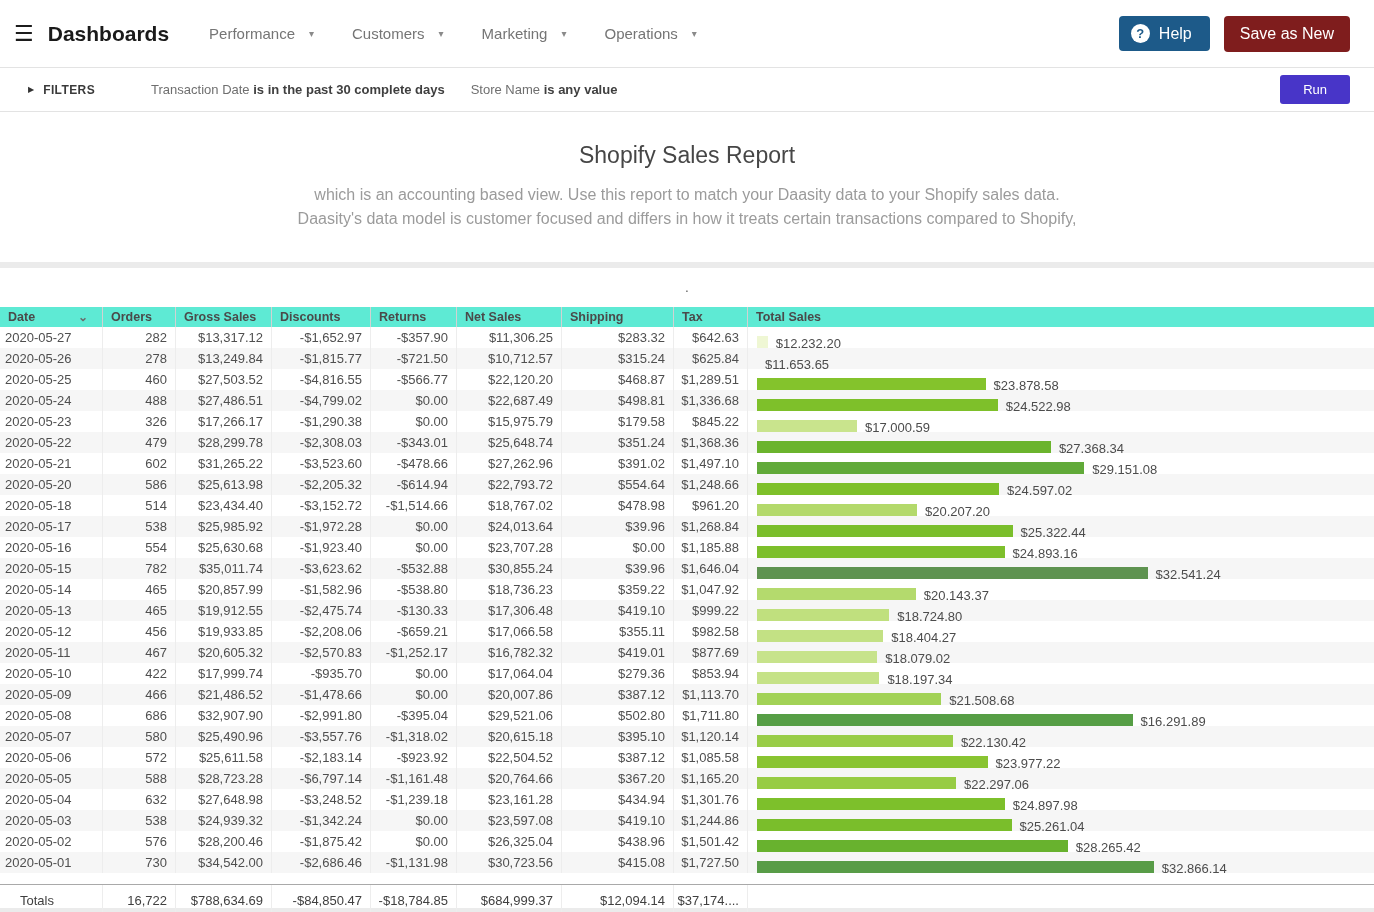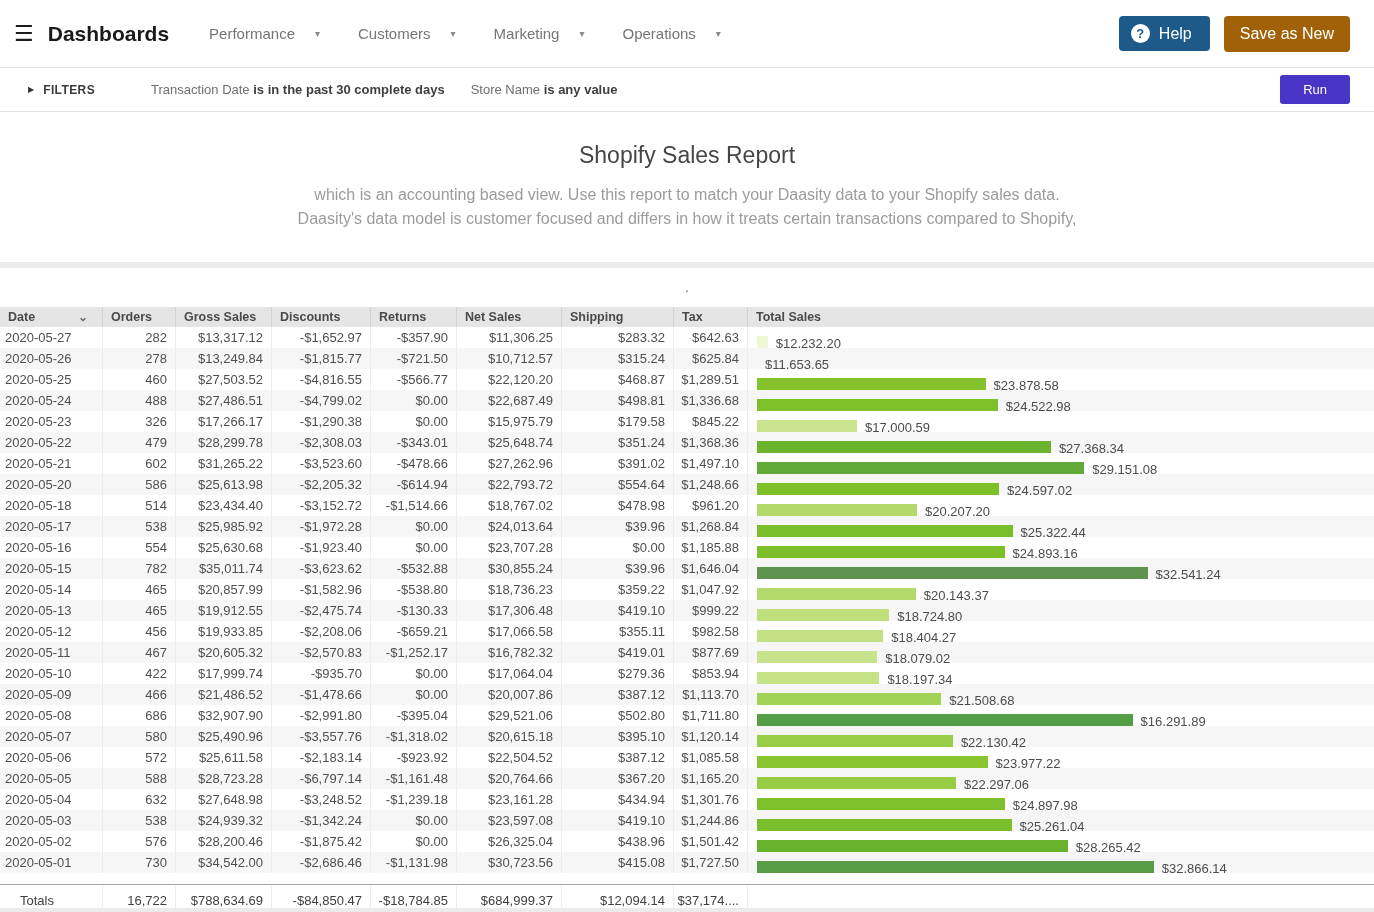--- a/index.html
+++ b/index.html
@@ -5,29 +5,29 @@
   * { margin:0; padding:0; box-sizing:border-box; }
   html,body { width:1374px; height:912px; overflow:hidden; background:#ebebeb;
               font-family:"Liberation Sans", sans-serif; }
 
   
   .topbar { height:68px; background:#ffffff; border-bottom:1px solid #e3e3e3;
             display:flex; align-items:center; padding:0 24px 0 14px; }
   .hamburger { font-size:22px; color:#1c1c1c; cursor:pointer; margin-right:14px; line-height:1; }
   .brand { font-size:21px; font-weight:700; color:#1a1a1a; margin-right:40px; }
   .navitems { display:flex; align-items:center; gap:38px; flex:1; }
-  .navitem { font-size:15px; color:#757575; display:flex; align-items:center; gap:20px; cursor:pointer; }
+  .navitem { font-size:15px; color:#757575; display:flex; align-items:center; gap:14px; cursor:pointer; }
   .navitem .caret { font-size:10px; color:#8a8a8a; }
   .topbar-actions { display:flex; align-items:center; gap:14px; }
   .btn-help { background:#1d5a89; color:#ffffff; border:none; border-radius:4px;
               font-size:16px; padding:8px 18px 8px 12px; display:flex; align-items:center; gap:9px; cursor:pointer;
               font-family:"Liberation Sans", sans-serif; }
   .help-q { width:19px; height:19px; background:#ffffff; color:#1d5a89; border-radius:50%;
             font-size:13px; font-weight:700; display:flex; align-items:center; justify-content:center; }
-  .btn-save { background:#a16207; color:#ffffff; border:none; border-radius:4px;
+  .btn-save { background:#7f1d1d; color:#ffffff; border:none; border-radius:4px;
               font-size:16px; padding:9px 16px; cursor:pointer; font-family:"Liberation Sans", sans-serif; }
 
   
   .filterbar { height:44px; background:#ffffff; border-bottom:1px solid #e3e3e3;
                display:flex; align-items:center; padding:0 24px 0 28px; }
   .filters-toggle { display:flex; align-items:center; gap:9px; cursor:pointer; margin-right:56px; }
   .filters-caret { font-size:8px; color:#333333; }
   .filters-label { font-size:12px; font-weight:700; color:#3a3a3a; letter-spacing:.4px; }
   .filter-item { font-size:13px; color:#6f6f6f; margin-right:26px; }
   .filter-item b { color:#3f3f3f; font-weight:700; }
@@ -40,21 +40,21 @@
   .report-title { font-size:23px; font-weight:400; color:#464646; margin-bottom:14px; }
   .report-sub { font-size:16px; color:#9b9b9b; line-height:24px; }
 
   .tile-table { background:#ffffff; margin-top:6px; height:640px; }
   .note-dot { height:39px; display:flex; align-items:center; justify-content:center;
               font-size:12px; color:#4a4a4a; }
 
   
   .grid-row { display:grid;
               grid-template-columns:103px 73px 96px 99px 86px 105px 112px 74px 1fr; }
-  .thead { background:#e5e5e5; height:20px; }
+  .thead { background:#5eead4; height:20px; }
   .th { font-size:12.5px; font-weight:700; color:#4a4a4a; display:flex; align-items:center;
         padding:0 8px; border-right:1px solid #d2d2d2; white-space:nowrap; overflow:hidden; cursor:pointer; }
   .th:last-child { border-right:none; }
   .th-date { justify-content:space-between; padding-right:14px; }
   .sort-chevron { font-size:12px; color:#6b6b6b; line-height:0.5; }
 
   .tbody { height:557px; overflow:hidden; }
   .tr { height:21px; }
   .tr:nth-child(even) { background:#f6f6f6; }
   .td { font-size:13px; color:#4f4f4f; display:flex; align-items:center; justify-content:flex-end;

